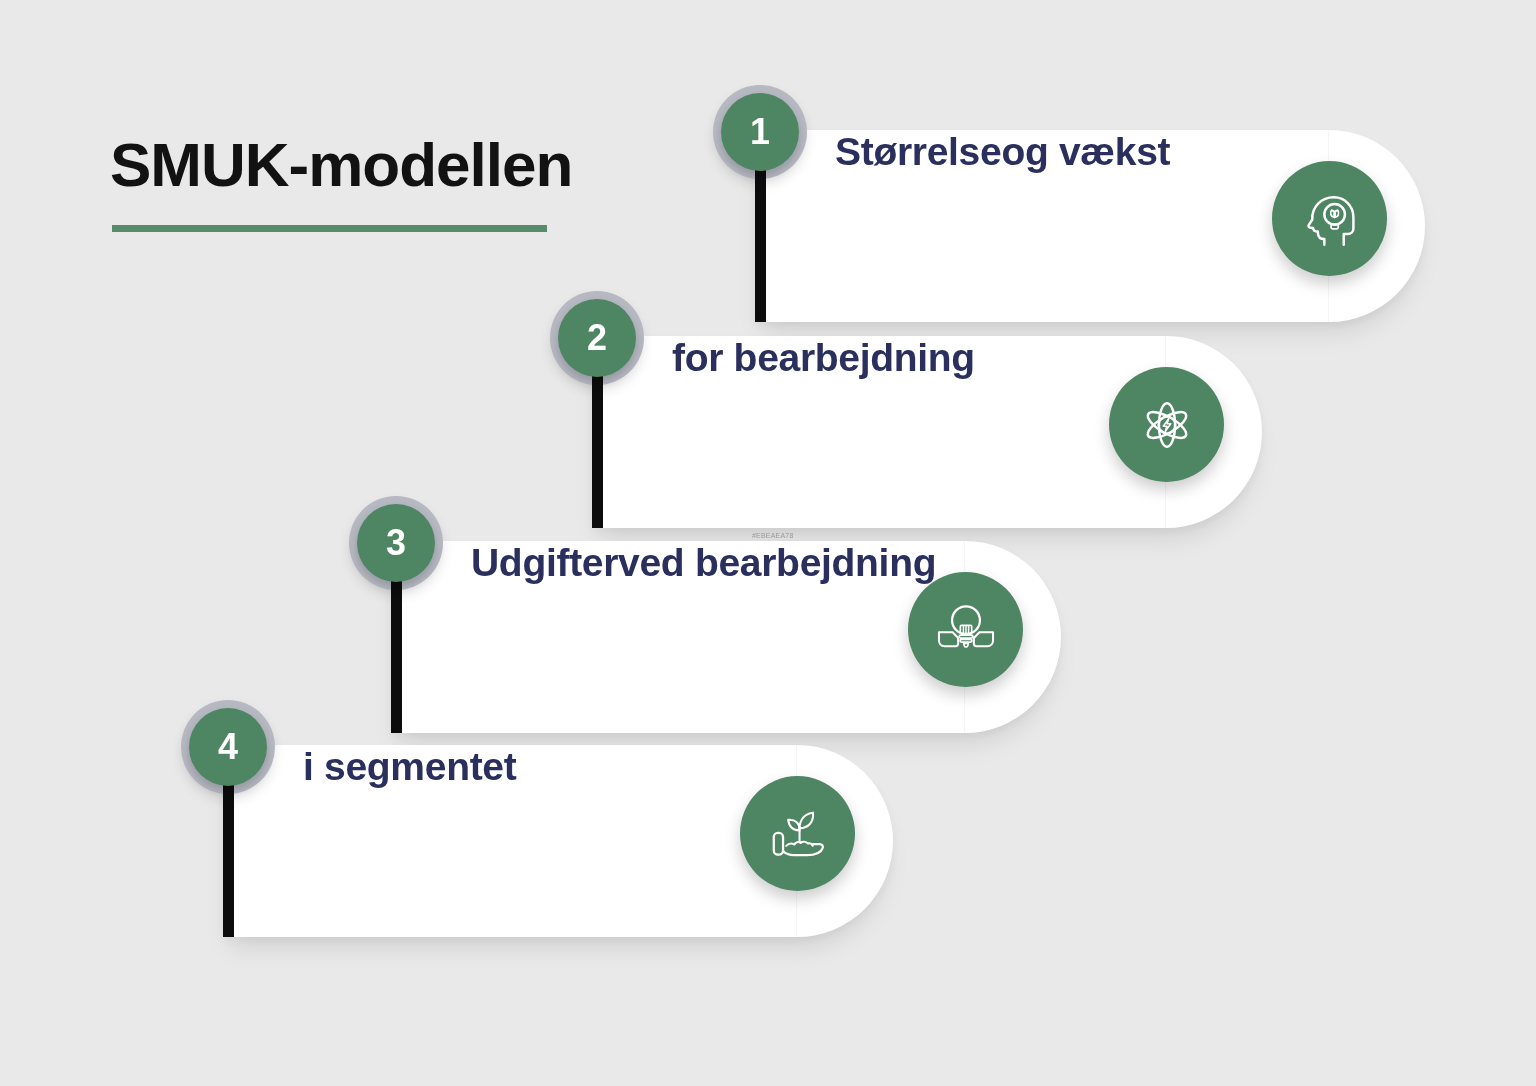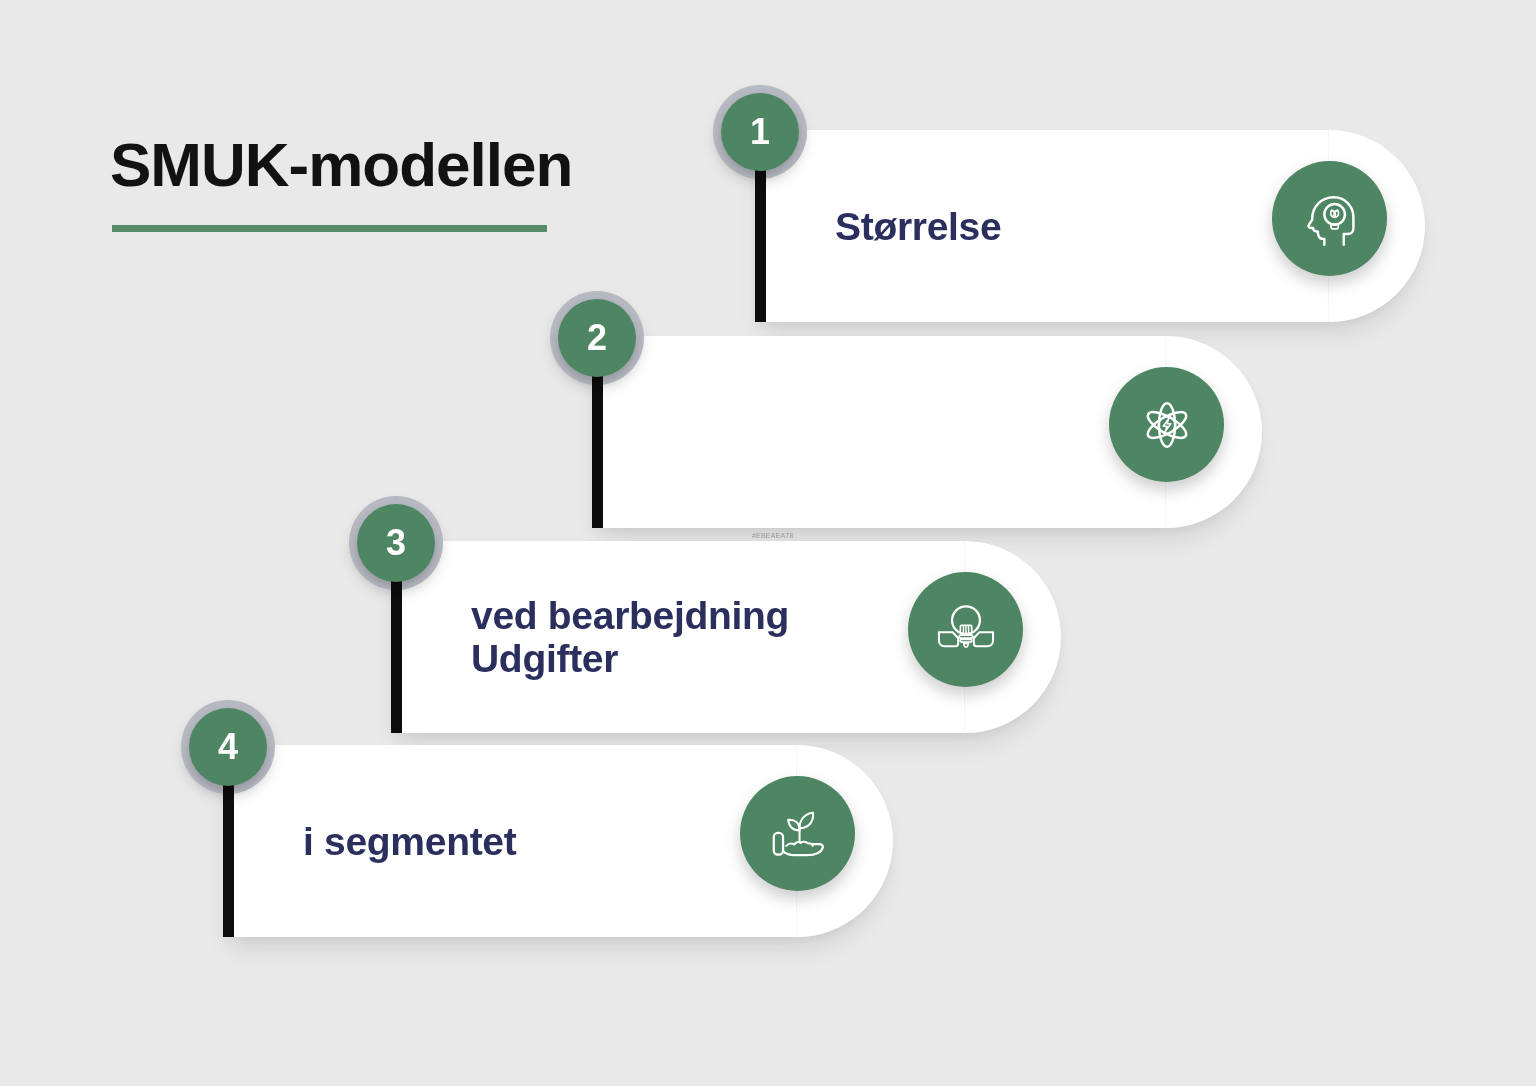--- a/index.html
+++ b/index.html
@@ -81,21 +81,21 @@
   }
   .num-badge span{
     color:#ffffff;
     font-size:36px;
     font-weight:700;
   }
   .step-label{
     position:absolute;
     left:80px;top:0;
     height:100%;
-    display:flex;flex-direction:column;justify-content:center;
+    display:flex;flex-direction:row;justify-content:center;
     z-index:5;
   }
   .step-label span{
     font-size:39px;
     line-height:43px;
     font-weight:700;
     color:var(--navy);
     letter-spacing:-0.3px;
   }
   .icon-circle{
@@ -135,62 +135,64 @@
 
   <div class="step-card" style="left:755px;top:130px;">
     <div class="seam"></div>
     <div class="ring"></div>
     <div class="vline"></div>
     <div class="num-badge">
       <span>1</span>
     </div>
     <div class="step-label">
       <span>Størrelse</span>
+      <span>og vækst</span>
     </div>
     <div class="icon-circle">
       <svg viewBox="0 0 64 64">
         <path d="M26.5 57 L26.5 51.5 C22.5 51.5 20.5 49.5 20.3 46 L20.2 44.2 C17.5 44.2 15.9 43.4 15.5 40.7 L12.6 40.4 C11.4 40.3 10.8 39 11.4 38 L14.8 32.5 C14.3 20.3 23.6 11 35.7 11 C46.4 11 54.7 19.5 54.7 30.2 L54.7 41.2 C54.7 44.4 52.5 46.5 49.2 46.5 L45.3 46.5 L45.3 57"></path>
         <circle cx="36.5" cy="27.5" r="10"></circle>
         <path d="M36.3 30.5 C33 30 31.5 26.5 33.5 23.5 C36.8 24 38.3 27.5 36.3 30.5 Z" stroke-width="1.7"></path>
         <path d="M36.7 30.5 C40 30 41.5 26.5 39.5 23.5 C36.2 24 34.7 27.5 36.7 30.5 Z" stroke-width="1.7"></path>
         <rect x="33" y="37" width="7" height="4.5" rx="1.5" stroke-width="1.7"></rect>
       </svg>
     </div>
   </div>
 
   <div class="step-card" style="left:592px;top:336px;">
     <div class="seam"></div>
     <div class="ring"></div>
     <div class="vline"></div>
     <div class="num-badge">
       <span>2</span>
     </div>
     <div class="step-label">
+      <span>for bearbejdning</span>
     </div>
     <div class="icon-circle">
       <svg viewBox="0 0 64 64">
         <ellipse cx="32" cy="32" rx="7.8" ry="21"></ellipse>
         <ellipse cx="32" cy="32" rx="21" ry="7.8" transform="rotate(30 32 32)"></ellipse>
         <ellipse cx="32" cy="32" rx="21" ry="7.8" transform="rotate(150 32 32)"></ellipse>
         <circle cx="32" cy="32" r="8.2" stroke-width="2"></circle>
         <path d="M33.6 25.8 L28.4 33.2 L31.9 33.2 L30.4 38.2 L35.6 30.8 L32.1 30.8 Z" stroke-width="1.6"></path>
       </svg>
     </div>
   </div>
 
   <div class="step-card" style="left:391px;top:541px;">
     <div class="seam"></div>
     <div class="ring"></div>
     <div class="vline"></div>
     <div class="num-badge">
       <span>3</span>
     </div>
     <div class="step-label">
+      <span>Udgifter</span>
       <span>ved bearbejdning</span>
-      <span>Udgifter</span>
     </div>
     <div class="icon-circle">
       <svg viewBox="0 0 64 64">
         <circle cx="32" cy="22.5" r="13.5" stroke-width="2.2"></circle>
         <rect x="26.5" y="27.5" width="11" height="8" rx="1" stroke-width="1.6"></rect>
         <path d="M29.5 28 V35" stroke-width="1.4"></path>
         <path d="M32 28 V35" stroke-width="1.4"></path>
         <path d="M34.5 28 V35" stroke-width="1.4"></path>
         <path d="M26.8 37 C26 37 25.4 37.6 25.4 38.4 C25.4 39.2 26 39.8 26.8 39.8 H37.2 C38 39.8 38.6 39.2 38.6 38.4 C38.6 37.6 38 37 37.2 37 Z" stroke-width="1.7"></path>
         <path d="M27.6 41 C26.9 41 26.3 41.6 26.3 42.3 C26.3 43.1 26.9 43.7 27.6 43.7 H36.4 C37.1 43.7 37.7 43.1 37.7 42.3 C37.7 41.6 37.1 41 36.4 41 Z" stroke-width="1.7"></path>

